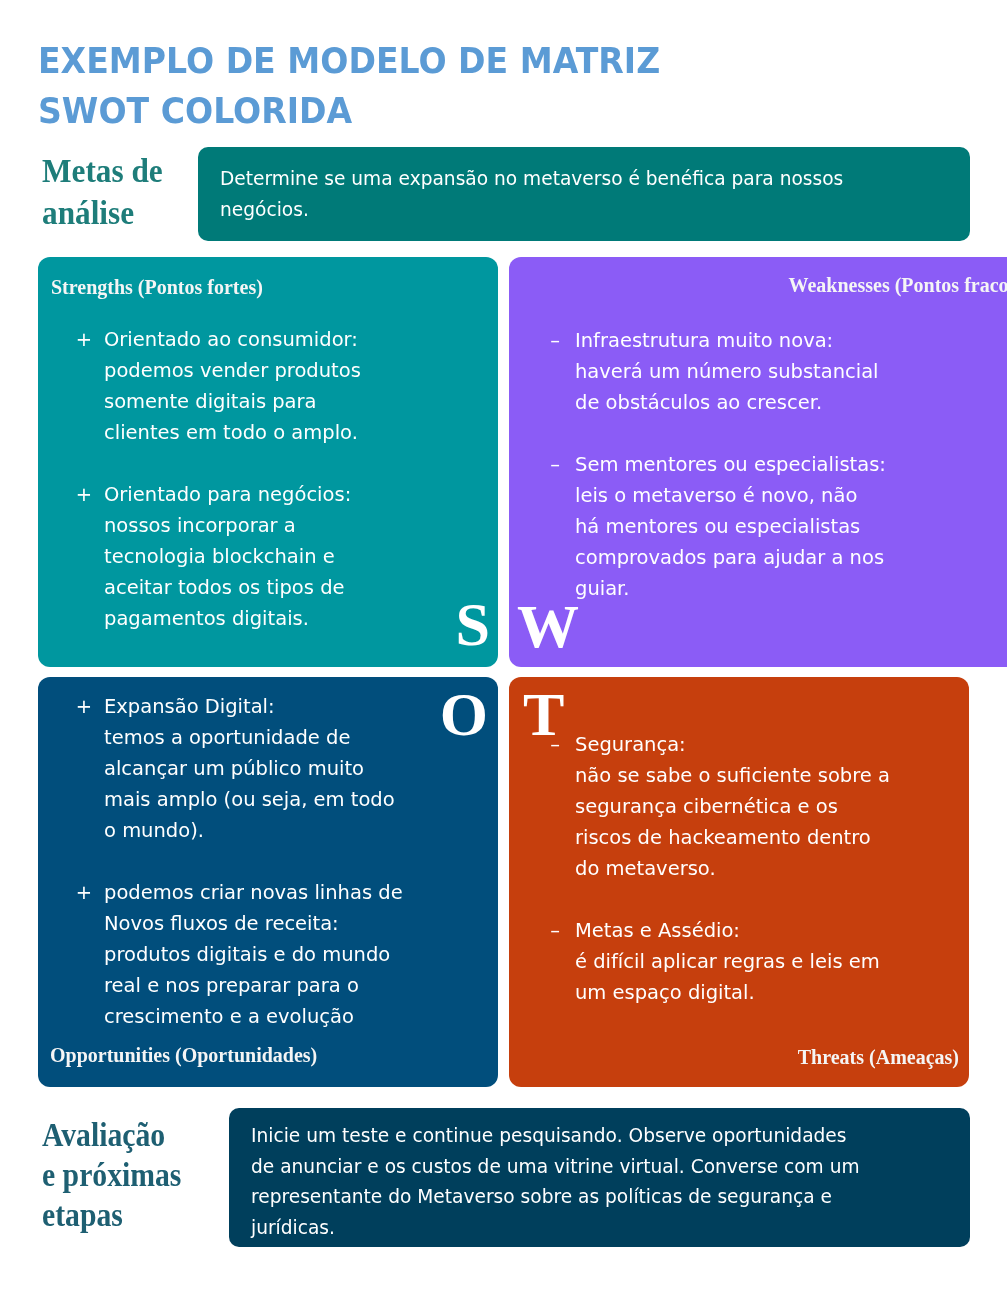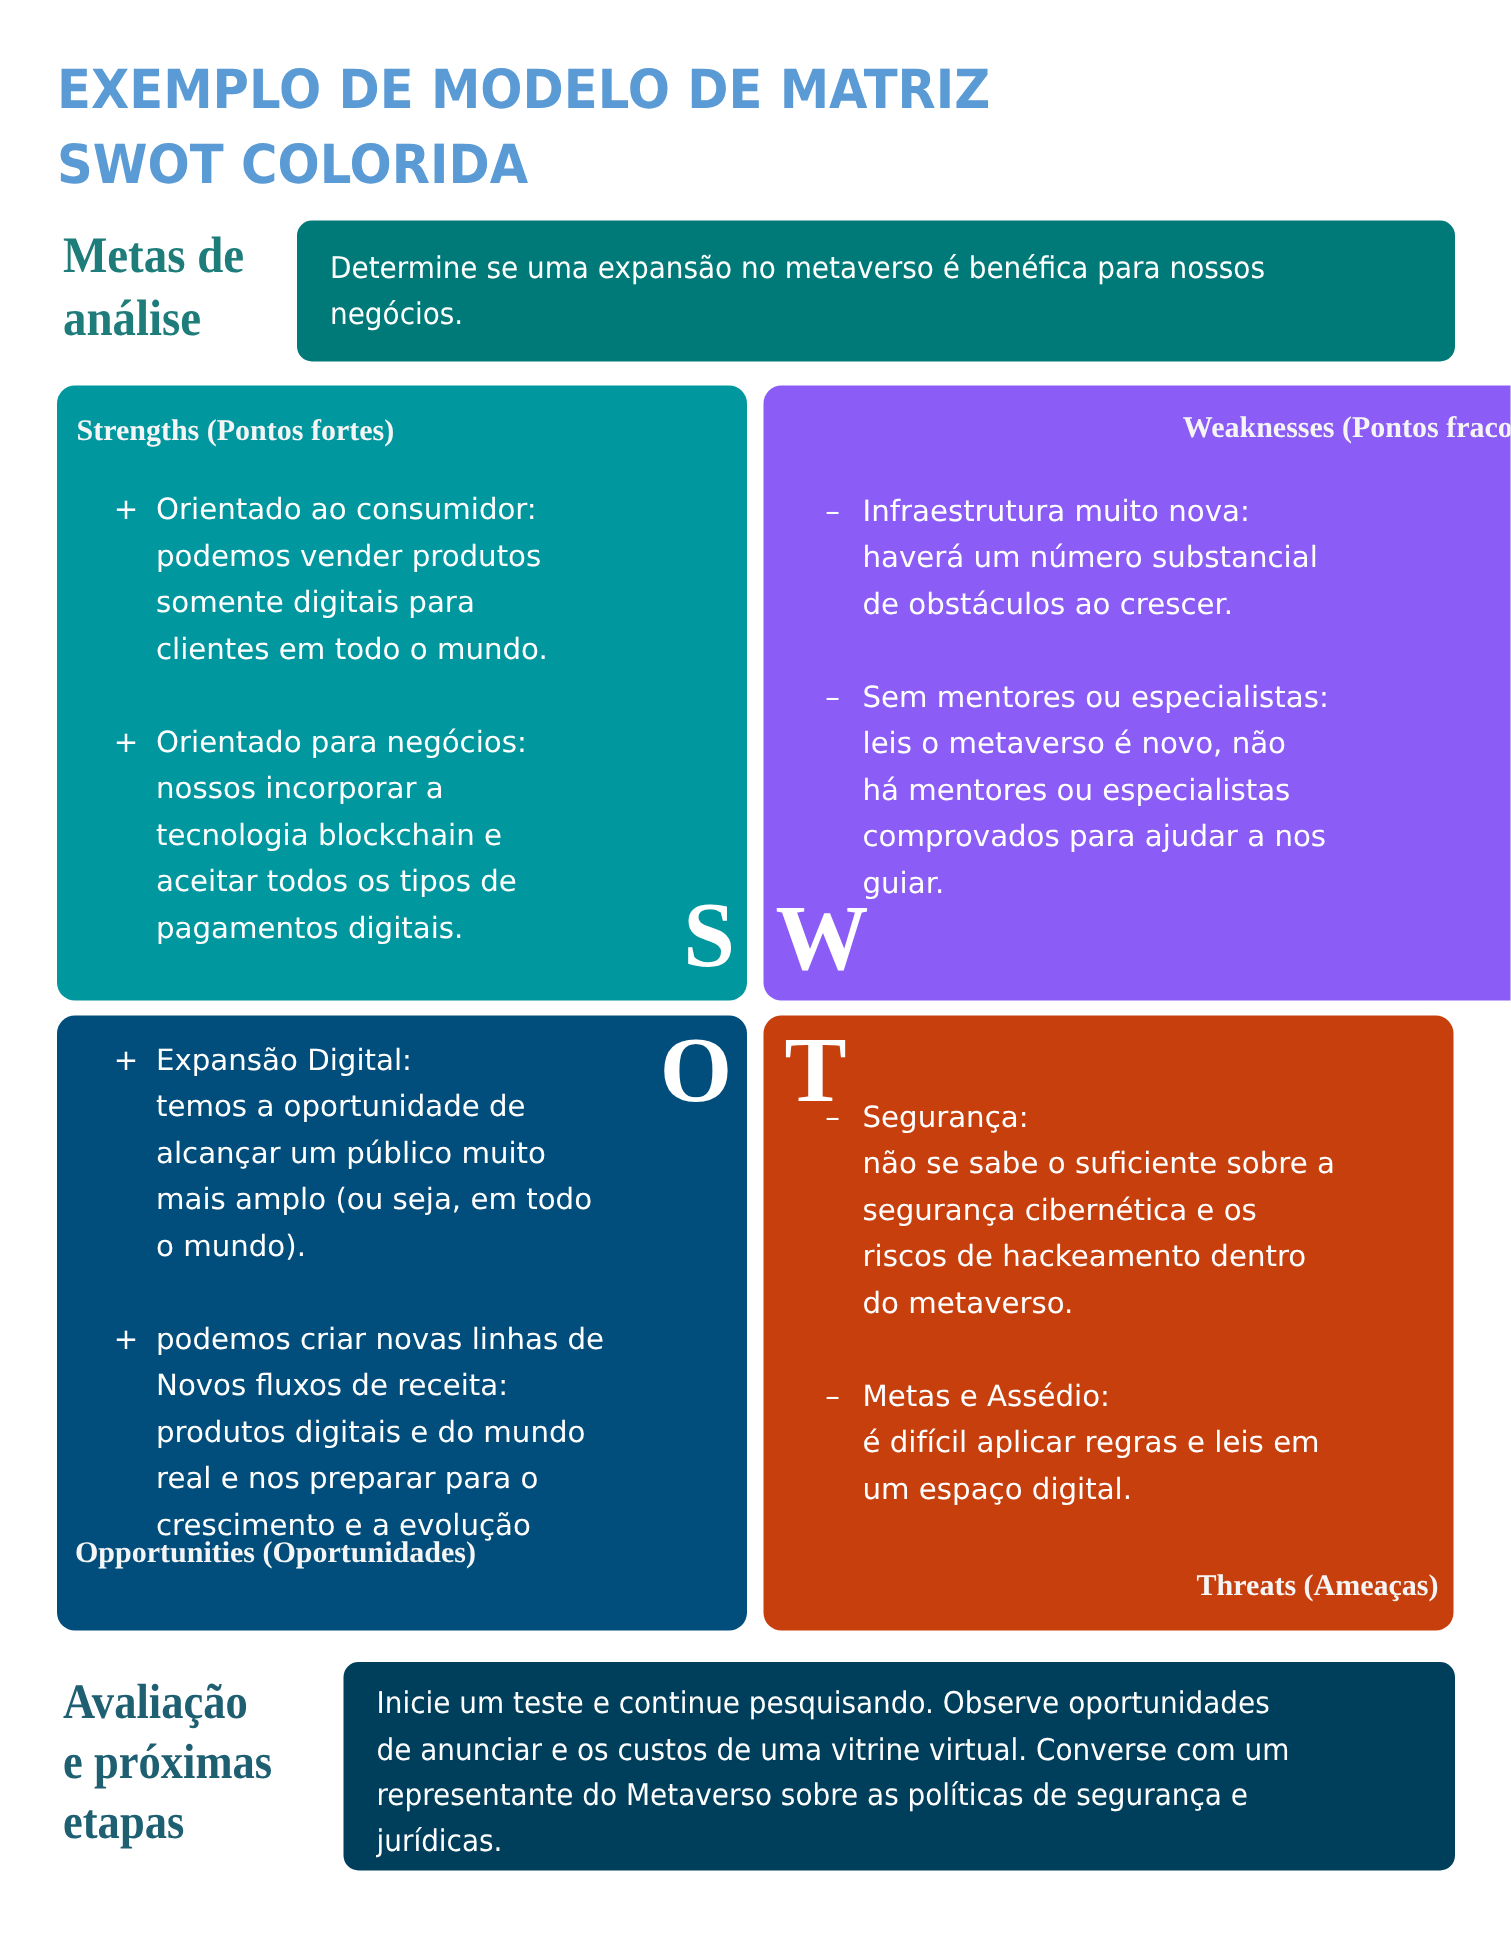--- a/index.html
+++ b/index.html
@@ -14,21 +14,21 @@
   .next-box { left: 229px; top: 1108px; width: 741px; height: 139px; background: #003f5c; }
   .next-box .txt { position: absolute; left: 22px; top: 12px; font-size: 20px; line-height: 30.5px; white-space: nowrap; transform: scaleX(0.93); transform-origin: left top; }
   .quad { position: absolute; border-radius: 12px; color: #ffffff; }
   .q-s { left: 38px; top: 257px; width: 460px; height: 410px; background: #00979f; }
   .q-w { left: 509px; top: 257px; width: 528px; height: 410px; background: #8b5cf6; }
   .q-o { left: 38px; top: 677px; width: 460px; height: 410px; background: #014e7c; }
   .q-t { left: 509px; top: 677px; width: 460px; height: 410px; background: #c63f0d; }
   .qhead { position: absolute; font-family: "Liberation Serif", serif; font-weight: bold; font-size: 20px; line-height: 36px; white-space: nowrap; color: #f5f5f5; }
   .q-s .qhead { left: 13px; top: 12px; }
   .q-w .qhead { right: 14px; top: 10px; }
-  .q-o .qhead { left: 12px; top: 340px; }
+  .q-o .qhead { left: 12px; top: 360px; }
   .q-t .qhead { right: 10px; top: 362px; }
   .items { position: absolute; left: 0; right: 0; }
   .item { position: relative; padding-left: 66px; font-size: 19.5px; line-height: 31px; margin-bottom: 31px; }
   .item .bullet { position: absolute; left: 36px; top: 0; width: 20px; text-align: center; }
   .item .line { display: block; white-space: nowrap; }
   .q-s .items { top: 67px; }
   .q-w .items { top: 68px; }
   .q-o .items { top: 14px; }
   .q-t .items { top: 52px; }
   .letter { position: absolute; font-family: "Liberation Serif", serif; font-weight: bold; font-size: 62px; line-height: 62px; color: #ffffff; }
@@ -54,21 +54,21 @@
 </div>
 
 <div class="quad q-s">
   <div class="qhead">Strengths (Pontos fortes)</div>
   <div class="items">
     <div class="item">
       <span class="bullet">+</span>
       <span class="line">Orientado ao consumidor:</span>
       <span class="line">podemos vender produtos</span>
       <span class="line">somente digitais para</span>
-      <span class="line">clientes em todo o mundo.</span>
+      <span class="line">clientes em todo o amplo.</span>
     </div>
     <div class="item">
       <span class="bullet">+</span>
       <span class="line">Orientado para negócios:</span>
       <span class="line">nossos incorporar a</span>
       <span class="line">tecnologia blockchain e</span>
       <span class="line">aceitar todos os tipos de</span>
       <span class="line">pagamentos digitais.</span>
     </div>
   </div>

